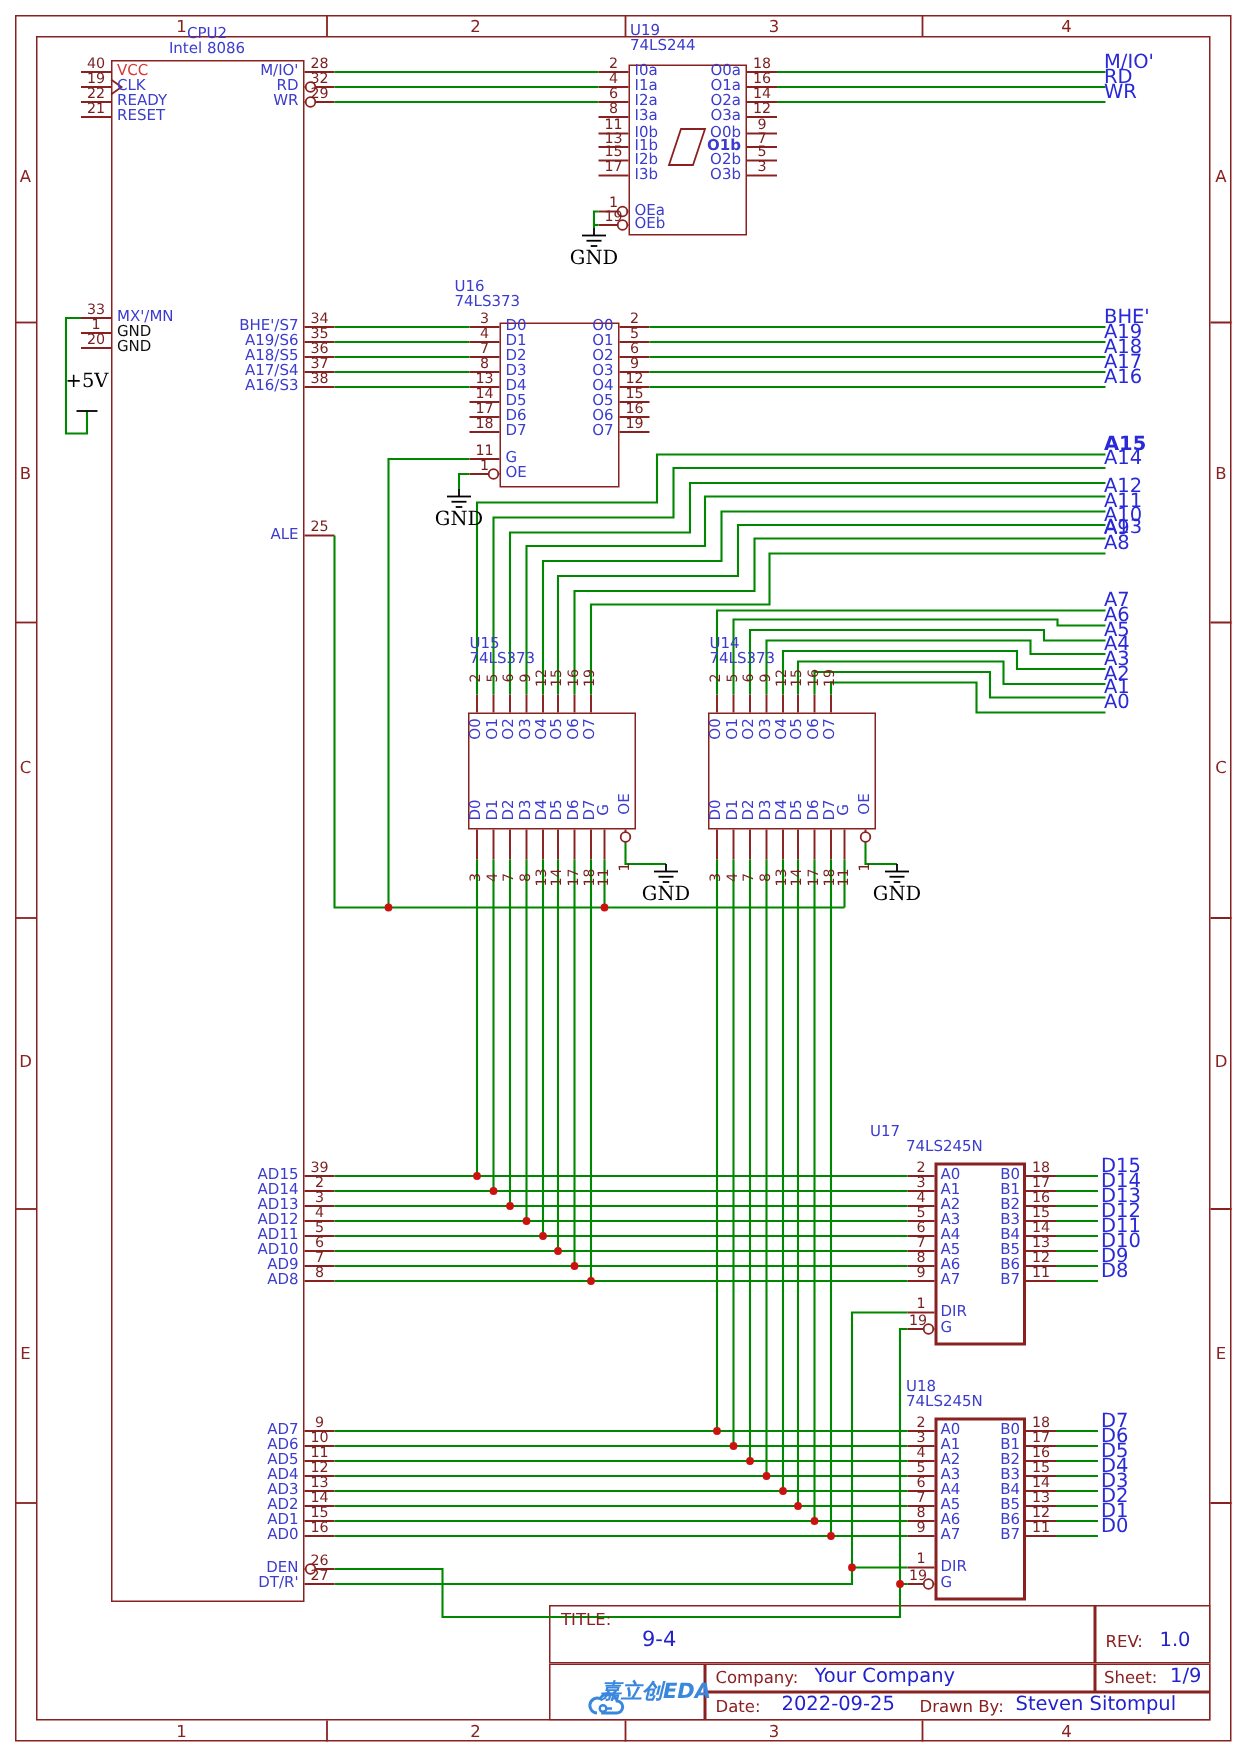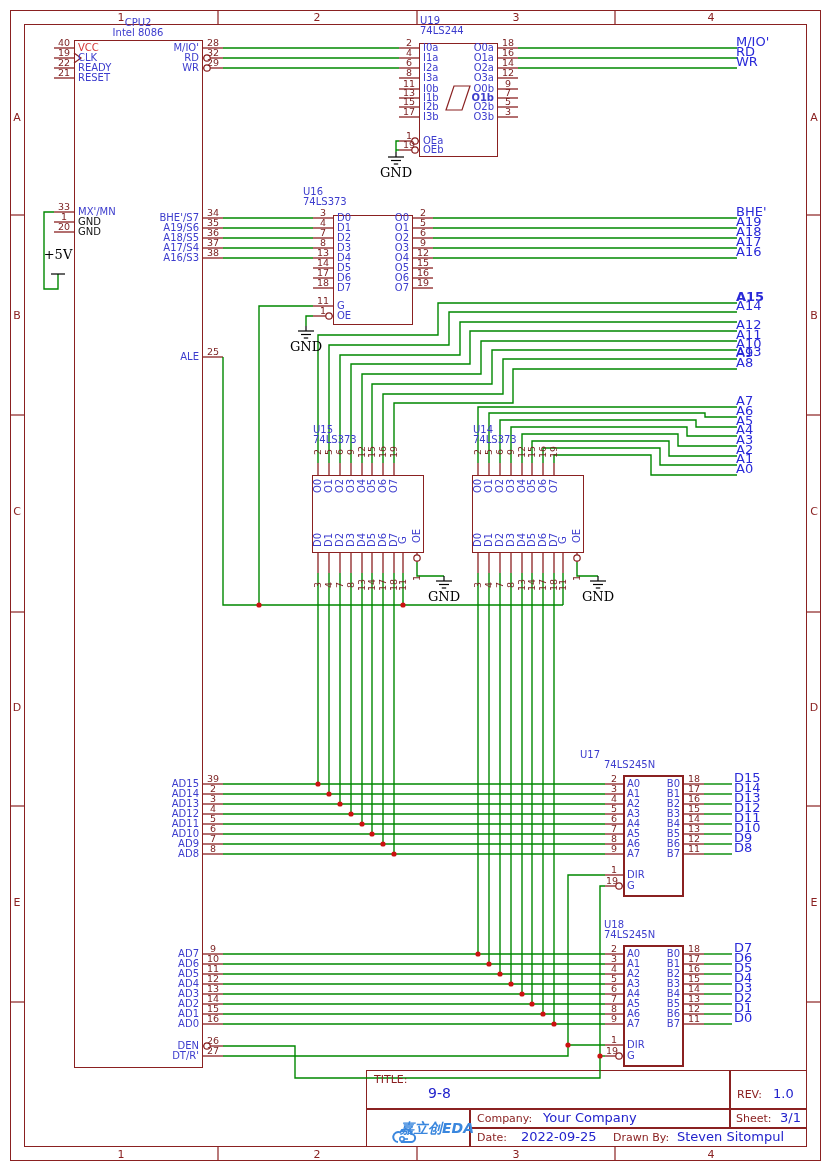--- a/index.html
+++ b/index.html
@@ -351,27 +351,27 @@
     </svg>
 
   <div class="tcell" style="left:366px;top:1070px;width:364px;height:39px;"></div>
   <div class="tcell" style="left:730px;top:1070px;width:77px;height:39px;"></div>
   <div class="tcell" style="left:366px;top:1109px;width:104px;height:38px;"></div>
   <div class="tcell" style="left:470px;top:1109px;width:260px;height:19px;"></div>
   <div class="tcell" style="left:730px;top:1109px;width:77px;height:19px;"></div>
   <div class="tcell" style="left:470px;top:1128px;width:337px;height:19px;"></div>
 
   <div class="t tlab" style="left:374px;top:1074px;">TITLE:</div>
-  <div class="t tval big" style="left:428px;top:1086px;">9-8</div>
+  <div class="t tval big" style="left:428px;top:1086px;">9-4</div>
   <div class="t tlab" style="left:737px;top:1089px;">REV:</div>
   <div class="t tval" style="left:773px;top:1087px;">1.0</div>
   <div class="t tlab" style="left:477px;top:1113px;">Company:</div>
   <div class="t tval" style="left:543px;top:1111px;">Your Company</div>
   <div class="t tlab" style="left:736px;top:1113px;">Sheet:</div>
-  <div class="t tval" style="left:780px;top:1111px;">3/1</div>
+  <div class="t tval" style="left:780px;top:1111px;">1/9</div>
   <div class="t tlab" style="left:477px;top:1132px;">Date:</div>
   <div class="t tval" style="left:521px;top:1130px;">2022-09-25</div>
   <div class="t tlab" style="left:613px;top:1132px;">Drawn By:</div>
   <div class="t tval" style="left:677px;top:1130px;">Steven Sitompul</div>
 
   <div class="t" style="left:371px;top:1118px;z-index:3;">
     <svg width="28" height="18" viewBox="0 0 28 18">
       <path d="M7 14 a5 5 0 1 1 2.2-9.6 a6 6 0 0 1 11.2 1.6 a4 4 0 0 1-.6 8 h-10" fill="none" stroke="#3a87de" stroke-width="2"></path>
       <circle cx="11" cy="11" r="2.2" fill="none" stroke="#3a87de" stroke-width="1.6"></circle>
       <path d="M13 11 l4 0" stroke="#3a87de" stroke-width="1.6"></path>

